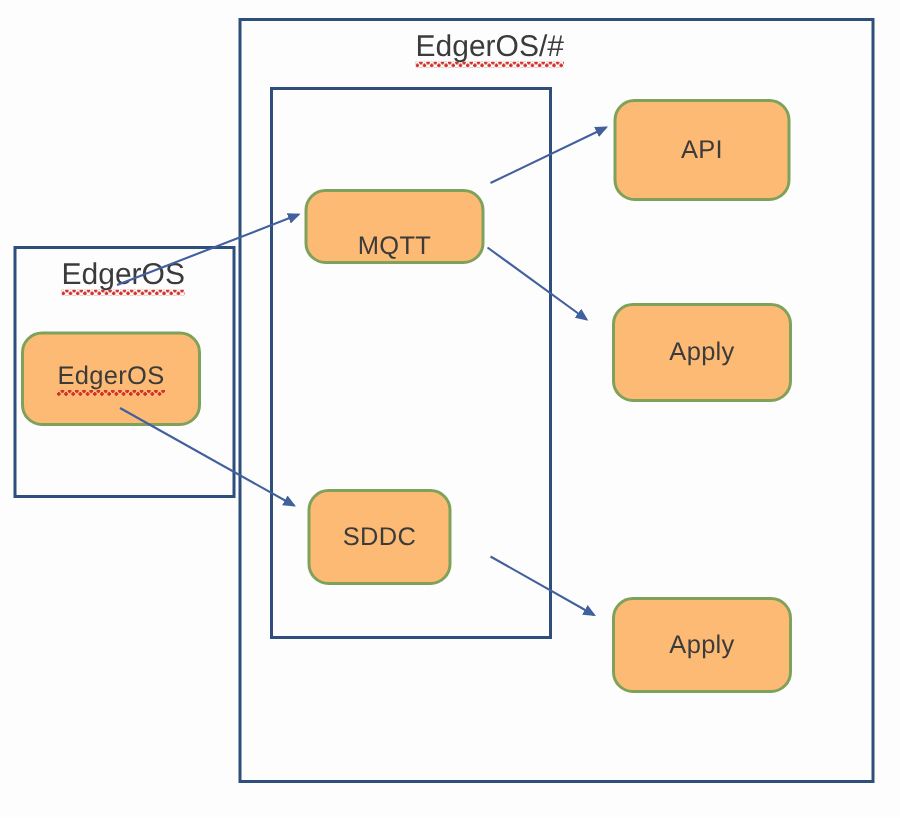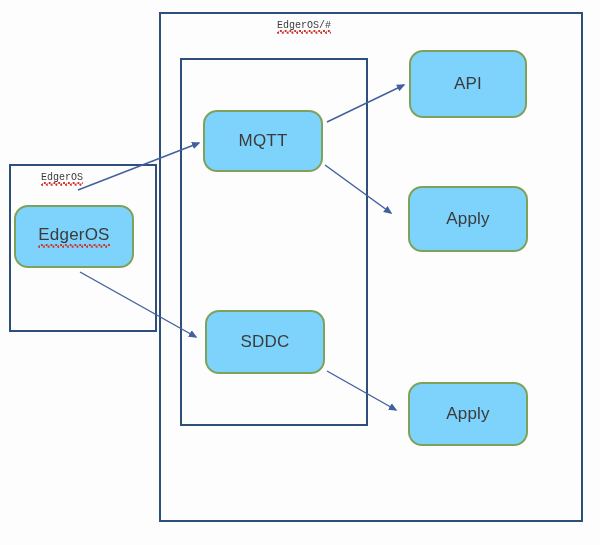--- a/index.html
+++ b/index.html
@@ -20,38 +20,39 @@
   .container-box {
     position: absolute;
     border: 2px solid #2e4f7c;
     background: transparent;
     box-sizing: border-box;
   }
   .rounded-node {
     position: absolute;
     border: 2px solid #7fa25a;
     border-radius: 14px;
-    background: #7dd3fc;
+    background: #fdba74;
     box-sizing: border-box;
     display: flex;
     align-items: center;
     justify-content: center;
+    margin-top: 16px;
   }
   .node-label {
     font-size: 17px;
     color: #3b3b3b;
     letter-spacing: 0.2px;
     font-family: "Liberation Sans", sans-serif;
   }
   .container-title {
     position: absolute;
-    font-size: 10px;
+    font-size: 20px;
     color: #3b3b3b;
     white-space: nowrap;
-    font-family: Liberation Mono, monospace;
+    font-family: Liberation Sans, sans-serif;
   }
   .spell {
     background-image:
       radial-gradient(circle at 1.2px 2.6px, #d0342c 1.1px, transparent 1.2px),
       radial-gradient(circle at 3.6px 0.9px, #d0342c 1.1px, transparent 1.2px);
     background-size: 4.8px 4px;
     background-repeat: repeat-x;
     background-position: 0 100%;
     padding-bottom: 3px;
   }
@@ -87,25 +88,25 @@
     <span class="node-label spell-node">EdgerOS</span>
   </div>
 
   <div class="container-box" style="left:159px; top:12px; width:424px; height:510px;"></div>
   <div class="container-title" style="left:277px; top:20px;">
     <span class="spell">EdgerOS/#</span>
   </div>
 
   <div class="container-box" style="left:180px; top:58px; width:188px; height:368px;"></div>
 
-  <div class="rounded-node" style="left:203px; top:110px; width:120px; height:62px;">
+  <div class="rounded-node" style="left:203px; top:110px; width:120px; height:50px;align-items:flex-end;">
     <span class="node-label">MQTT</span>
   </div>
 
-  <div class="rounded-node" style="left:205px; top:310px; width:120px; height:64px;">
+  <div class="rounded-node" style="left:205px; top:310px; width:96px; height:64px;">
     <span class="node-label">SDDC</span>
   </div>
 
   <div class="rounded-node" style="left:409px; top:50px; width:118px; height:68px;">
     <span class="node-label">API</span>
   </div>
 
   <div class="rounded-node" style="left:408px; top:186px; width:120px; height:66px;">
     <span class="node-label">Apply</span>
   </div>

